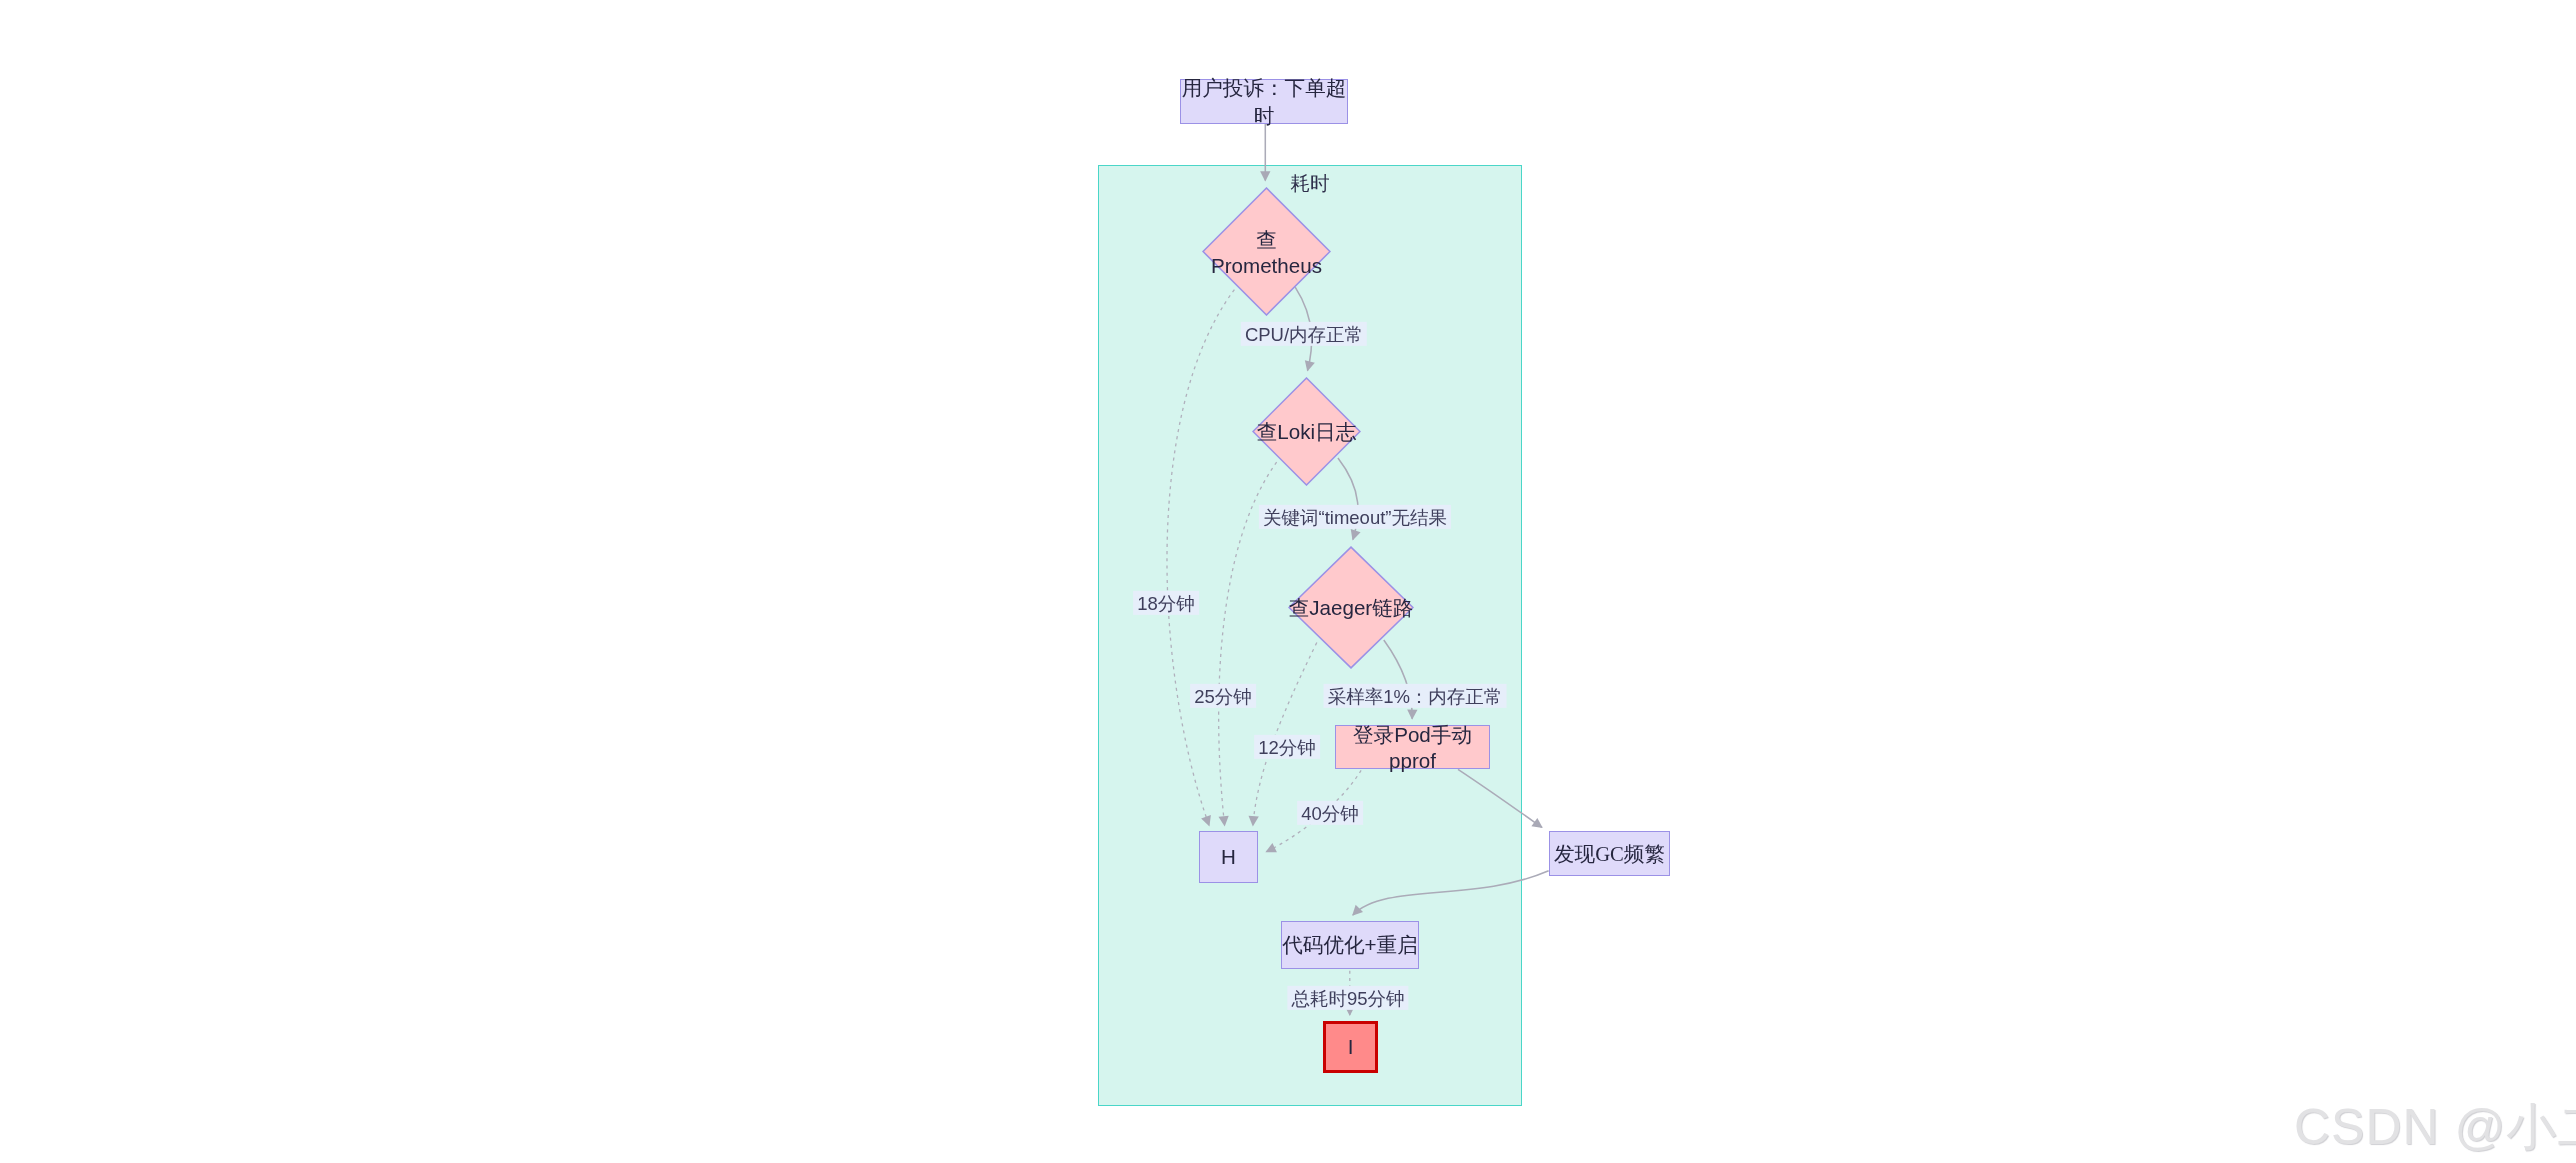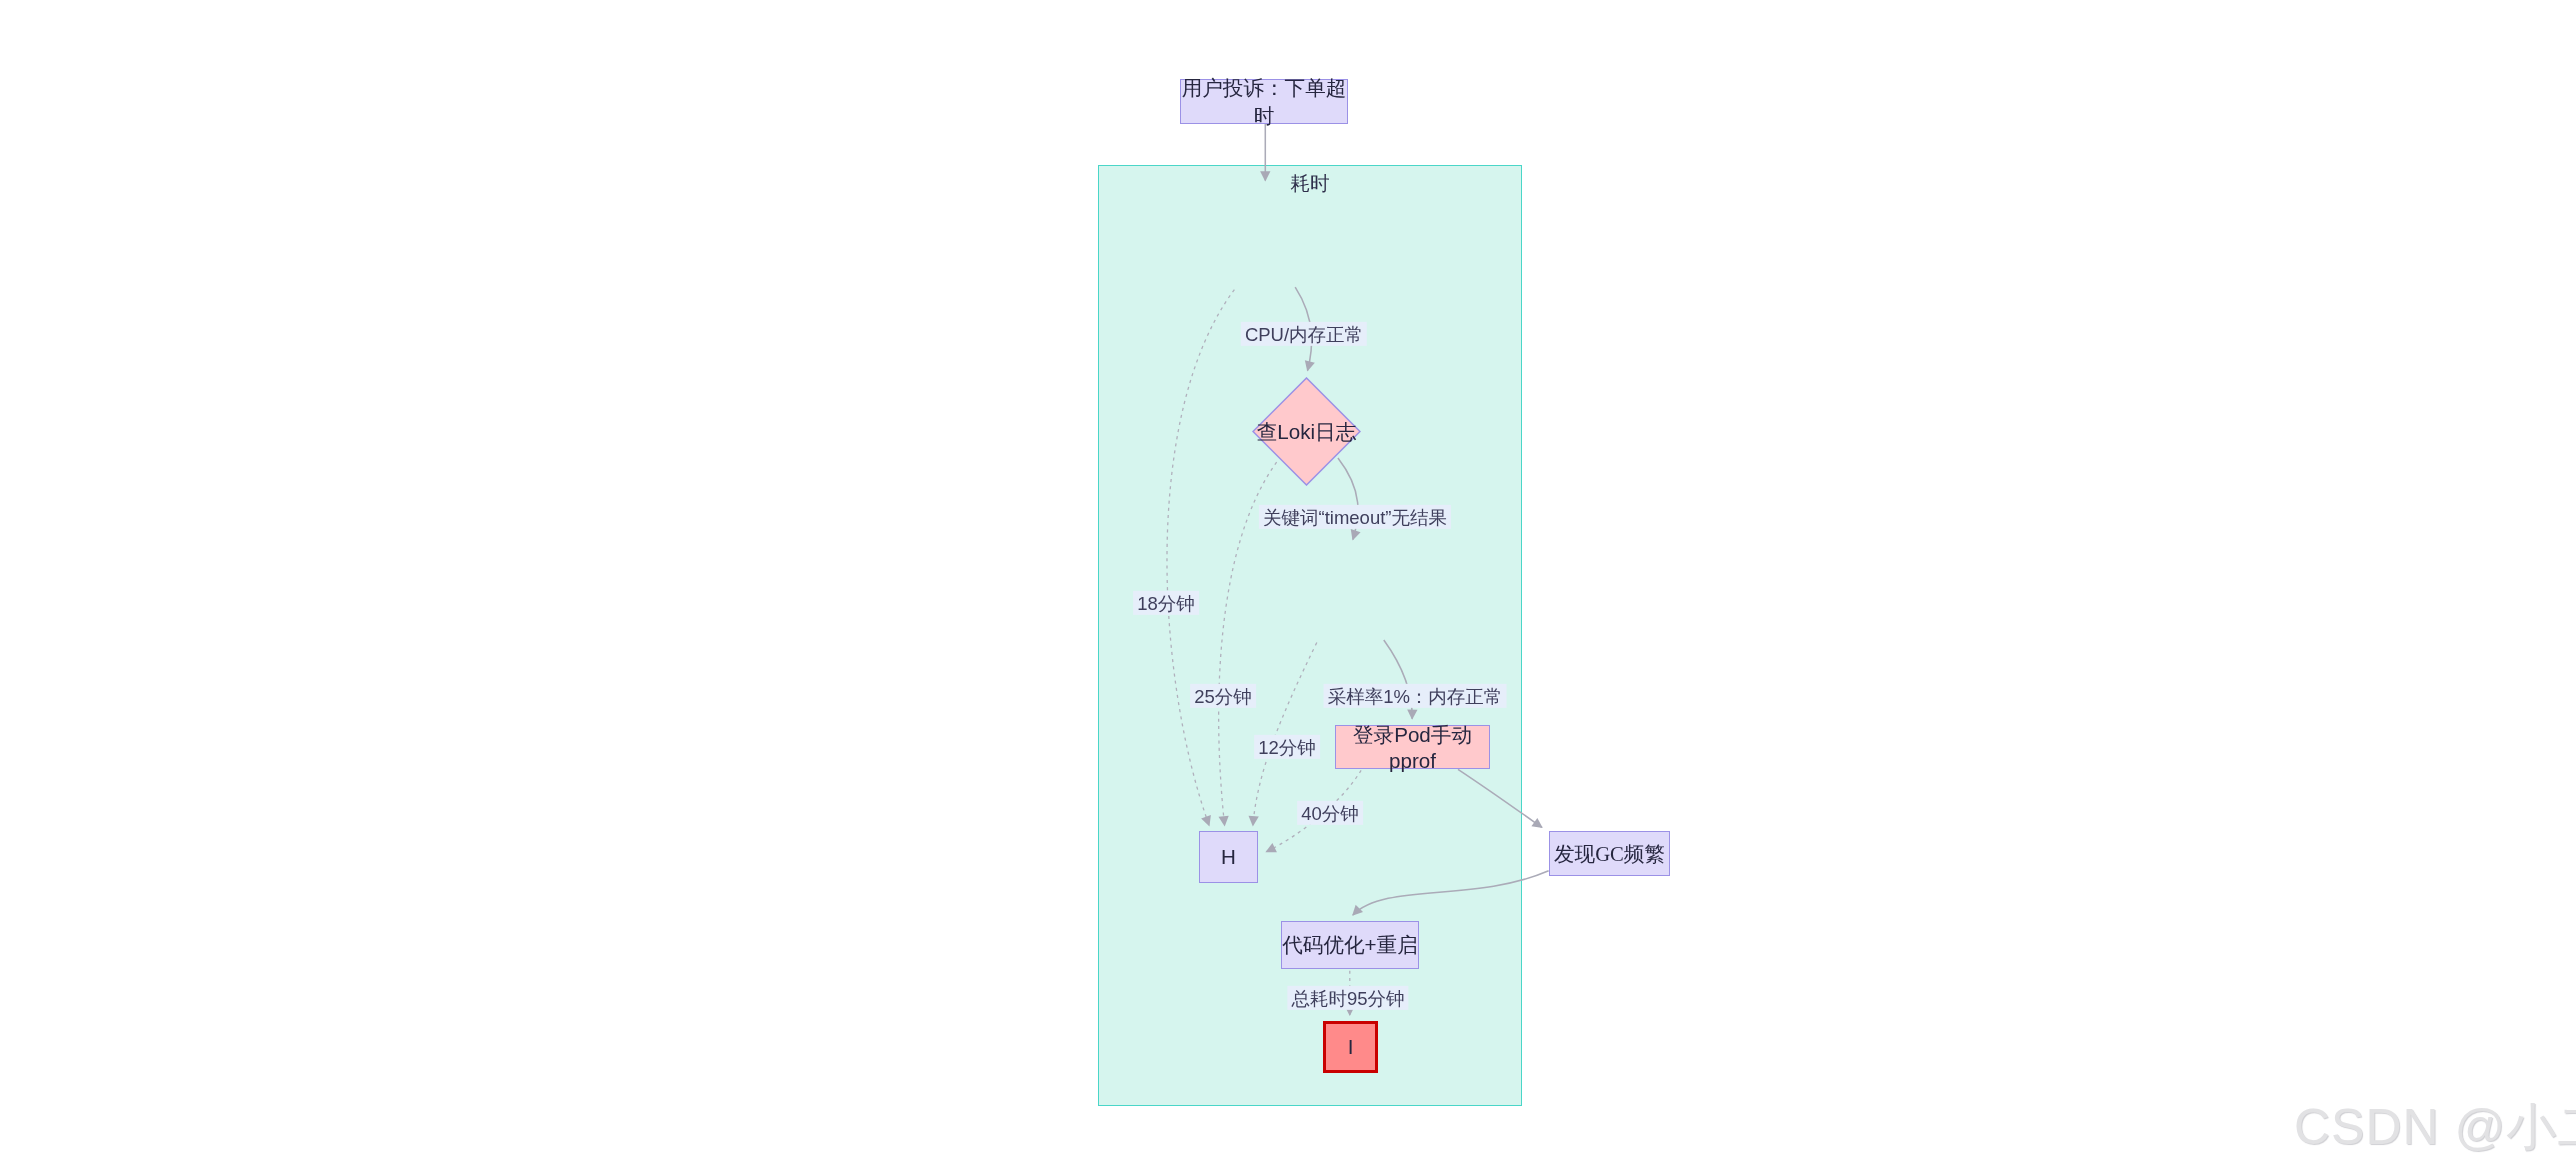--- a/index.html
+++ b/index.html
@@ -161,28 +161,40 @@
     <path class="edge-dashed" d="M2396,562 C2218,800 2242,1310 2347,1602" marker-end="url(#arrowhead)"></path>
     <path class="edge-dashed" d="M2478,897 C2360,1060 2352,1370 2377,1602" marker-end="url(#arrowhead)"></path>
     <path class="edge-dashed" d="M2556,1247 C2486,1390 2440,1500 2432,1602" marker-end="url(#arrowhead)"></path>
     <path class="edge-dashed" d="M2642,1495 C2602,1560 2522,1622 2458,1653" marker-end="url(#arrowhead)"></path>
   </svg>
 
   <div class="node rect-node" id="nA">
     <span class="nlabel">用户投诉：下单超时</span>
   </div>
 
+  <div class="node diamond-node" id="nB">
+    <svg class="dshape" viewBox="0 0 250 250">
+      <polygon points="125,2 248,125 125,248 2,125"></polygon>
+    </svg>
+    <span class="nlabel">查Prometheus</span>
+  </div>
 
   <div class="node diamond-node" id="nC">
     <svg class="dshape" viewBox="0 0 212 212">
       <polygon points="106,2 210,106 106,210 2,106"></polygon>
     </svg>
     <span class="nlabel">查Loki日志</span>
   </div>
 
+  <div class="node diamond-node" id="nD">
+    <svg class="dshape" viewBox="0 0 244 238">
+      <polygon points="122,2 242,119 122,236 2,119"></polygon>
+    </svg>
+    <span class="nlabel">查Jaeger链路</span>
+  </div>
 
   <div class="node pink-node" id="nE">
     <span class="nlabel">登录Pod手动pprof</span>
   </div>
 
   <div class="node rect-node" id="nH">
     <span class="nlabel">H</span>
   </div>
 
   <div class="node rect-node" id="nF">

